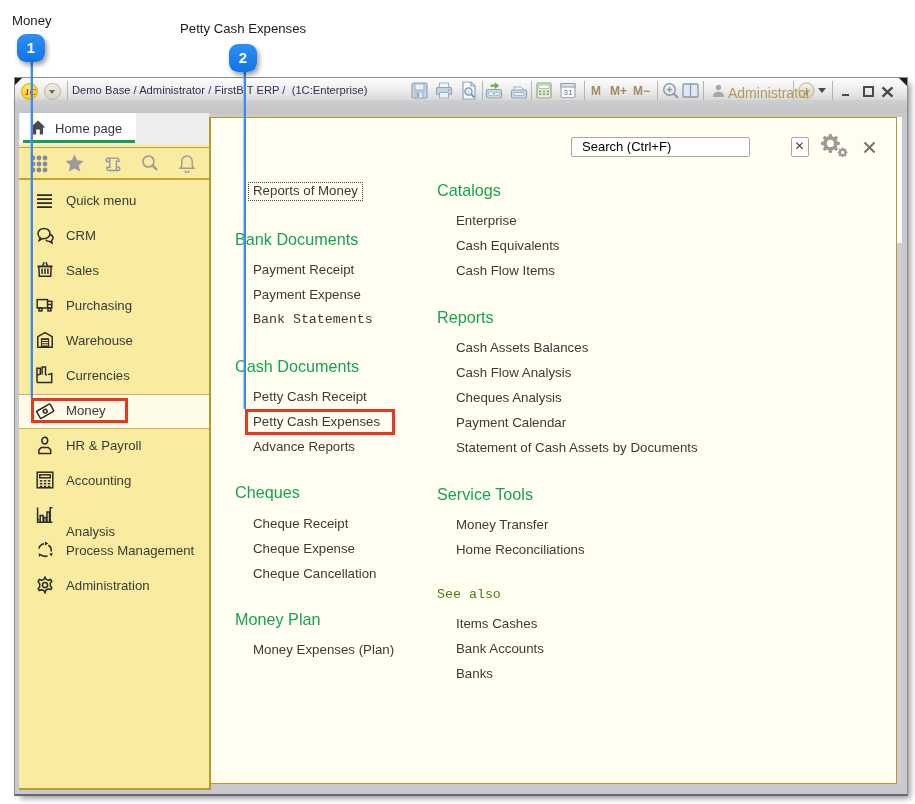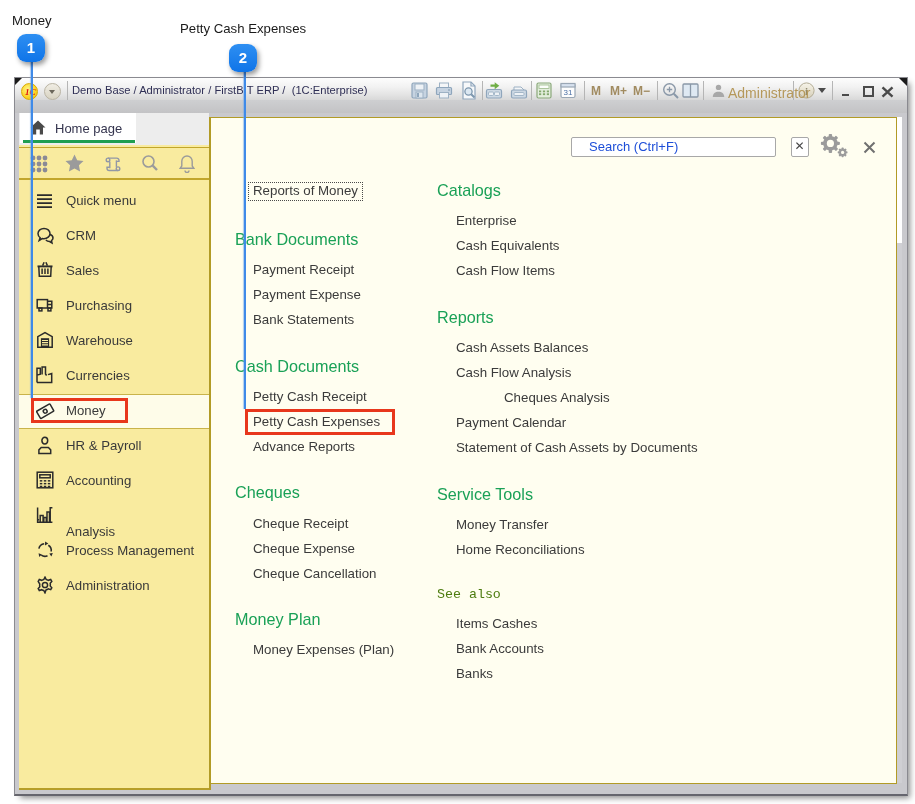--- a/index.html
+++ b/index.html
@@ -51,23 +51,23 @@
   .wmax { left:862.5px; top:85.5px; width:11.5px; height:11px; border:2.2px solid #4a4a4a; }
   
   .mi { left:66px; font-size:13.2px; color:#3a3a3a; line-height:20px; }
   .micon { left:36px; }
   
   .hdr { font-size:16.2px; color:#1aa157; line-height:20px; }
   .lnk { font-size:13.3px; color:#3b3b3b; line-height:20px; }
   .seealso { font-size:13.3px; color:#4d7c0f; line-height:20px;font-family:Liberation Mono, monospace; }
   .dotbox { left:248px; top:182px; width:115px; height:19px; border:1px dotted #4a4a4a; }
   
-  .searchbox { left:571px; top:137px; width:205px; height:20px; background:#fff;
-    border:1px solid #a8a8a8; border-radius:2px; font-size:13px; color:#1d4ed8;
-    line-height:18px; padding-left:17px; }
+  .searchbox { left:571px; top:137px; width:179px; height:20px; background:#fff;
+    border:1px solid #a8a8a8; border-radius:2px; font-size:13px; color:#000000;
+    line-height:18px; padding-left:10px; }
   .xbtn { left:790.5px; top:137px; width:18px; height:20px; background:#fff;
     border:1px solid #a8a8a8; border-radius:2px; text-align:center;
     font-size:12px; color:#444; line-height:17px; }
   
   .lbl { font-size:13.2px; color:#1a1a1a; z-index:60; }
   .balloon { width:28px; height:28px; border-radius:9px; z-index:60;
     background:linear-gradient(180deg,#2e8ff2 0%,#0f74e8 100%);
     box-shadow:2px 3px 5px rgba(0,0,0,0.4);
     color:#fff; font-size:15px; font-weight:bold; text-align:center; line-height:28px; }
   .bline { width:1.8px; background:#3f8ae8; box-shadow:-1px 0 1px rgba(110,165,235,0.55); z-index:55; }
@@ -381,40 +381,40 @@
   <div class="abs mi" style="top:471px;">Accounting</div>
   <div class="abs mi" style="top:522px;">Analysis</div>
   <div class="abs mi" style="top:541px;">Process Management</div>
   <div class="abs mi" style="top:576px;">Administration</div>
 
   <div class="abs dotbox"></div>
   <div class="abs lnk" style="left:253px; top:181px;">Reports of Money</div>
   <div class="abs hdr" style="left:235px; top:229px;">Bank Documents</div>
   <div class="abs lnk" style="left:253px; top:259.5px;">Payment Receipt</div>
   <div class="abs lnk" style="left:253px; top:284.5px;">Payment Expense</div>
-  <div class="abs lnk" style="left:253px; top:309.5px;">Bank Statements</div>
+  <div class="abs lnk" style="left:253px; top:309.5px;font-family:Liberation Mono, monospace;">Bank Statements</div>
   <div class="abs hdr" style="left:235px; top:356px;">Cash Documents</div>
   <div class="abs lnk" style="left:253px; top:386.5px;">Petty Cash Receipt</div>
   <div class="abs lnk" style="left:253px; top:411.5px;">Petty Cash Expenses</div>
   <div class="abs lnk" style="left:253px; top:436.5px;">Advance Reports</div>
   <div class="abs hdr" style="left:235px; top:482px;">Cheques</div>
   <div class="abs lnk" style="left:253px; top:513.5px;">Cheque Receipt</div>
   <div class="abs lnk" style="left:253px; top:538.5px;">Cheque Expense</div>
   <div class="abs lnk" style="left:253px; top:563.5px;">Cheque Cancellation</div>
   <div class="abs hdr" style="left:235px; top:609px;">Money Plan</div>
   <div class="abs lnk" style="left:253px; top:639.5px;">Money Expenses (Plan)</div>
 
   <div class="abs hdr" style="left:437px; top:180px;">Catalogs</div>
   <div class="abs lnk" style="left:456px; top:211px;">Enterprise</div>
   <div class="abs lnk" style="left:456px; top:236px;">Cash Equivalents</div>
   <div class="abs lnk" style="left:456px; top:261px;">Cash Flow Items</div>
   <div class="abs hdr" style="left:437px; top:306.5px;">Reports</div>
   <div class="abs lnk" style="left:456px; top:338px;">Cash Assets Balances</div>
   <div class="abs lnk" style="left:456px; top:363px;">Cash Flow Analysis</div>
-  <div class="abs lnk" style="left:456px; top:388px;margin-left:48px;">Cheques Analysis</div>
+  <div class="abs lnk" style="left:456px; top:388px;">Cheques Analysis</div>
   <div class="abs lnk" style="left:456px; top:413px;">Payment Calendar</div>
   <div class="abs lnk" style="left:456px; top:438px;">Statement of Cash Assets by Documents</div>
   <div class="abs hdr" style="left:437px; top:484px;">Service Tools</div>
   <div class="abs lnk" style="left:456px; top:515px;">Money Transfer</div>
   <div class="abs lnk" style="left:456px; top:539.5px;">Home Reconciliations</div>
   <div class="abs seealso" style="left:437px; top:585px;">See also</div>
   <div class="abs lnk" style="left:456px; top:614px;">Items Cashes</div>
   <div class="abs lnk" style="left:456px; top:639px;">Bank Accounts</div>
   <div class="abs lnk" style="left:456px; top:664px;">Banks</div>
 

